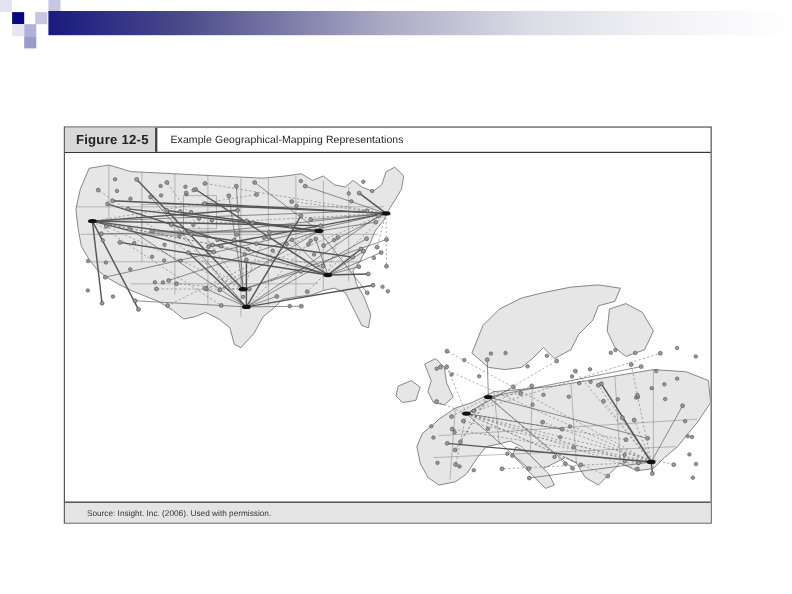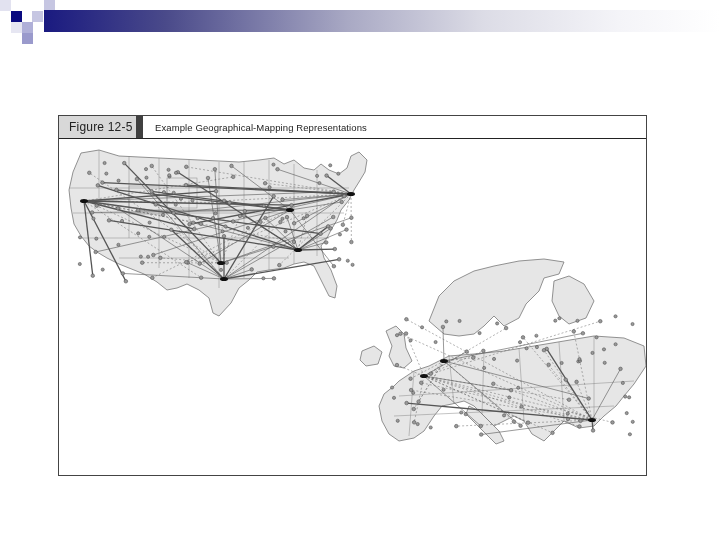--- a/index.html
+++ b/index.html
@@ -15,23 +15,23 @@
   }
   .figure {
     position: absolute; left: 58px; top: 115px; width: 589px; height: 361px;
     border: 1px solid #444; box-sizing: border-box; background: #fff;
   }
   .fig-header {
     position: absolute; left: 0; top: 0; right: 0; height: 22px;
     border-bottom: 1.5px solid #222; display: flex; align-items: stretch;
   }
   .fig-label {
-    width: 84px; background: #d8d8d8; border-right: 7px solid #404040;
+    width: 84px; background: #d8d8d8; border-right: 2px solid #404040;
     font-family: "Liberation Sans Narrow", "Liberation Sans", sans-serif;
-    font-size: 12px; font-weight: normal; color: #222; display: flex; align-items: center;
+    font-size: 12px; font-weight: bold; color: #222; display: flex; align-items: center;
     padding-left: 10px; box-sizing: border-box; letter-spacing: 0.2px;
   }
   .fig-title {
     font-size: 9.5px; font-weight: normal; color: #222; display: flex; align-items: center;
     padding-left: 12px; letter-spacing: 0.1px;
   }
   .fig-body { position: absolute; left: 0; top: 22px; right: 0; height: 320px; }
   .fig-caption {
     position: absolute; left: 0; right: 0; bottom: 0; height: 18px;
     background: #e4e4e4; border-top: 1.5px solid #222;
@@ -456,13 +456,14 @@
             <circle cx="225.46682098765433" cy="103.07150205761317" r="1.6" fill="#999" stroke="#444" stroke-width="0.5"></circle>
             <circle cx="182.91495198902606" cy="91.10339506172839" r="1.6" fill="#999" stroke="#444" stroke-width="0.5"></circle>
             <circle cx="275.90835048010973" cy="178.2710905349794" r="1.6" fill="#999" stroke="#444" stroke-width="0.5"></circle>
             <circle cx="81.60751028806584" cy="86.05606995884773" r="1.6" fill="#999" stroke="#444" stroke-width="0.5"></circle>
             <circle cx="223.46922153635114" cy="64.82870370370371" r="1.6" fill="#999" stroke="#444" stroke-width="0.5"></circle>
           </g>
       </g>
     </svg>
   </div>
 
+  <div class="fig-caption">Source: Insight. Inc. (2006). Used with permission.</div>
 </div>
 
 </body></html>

